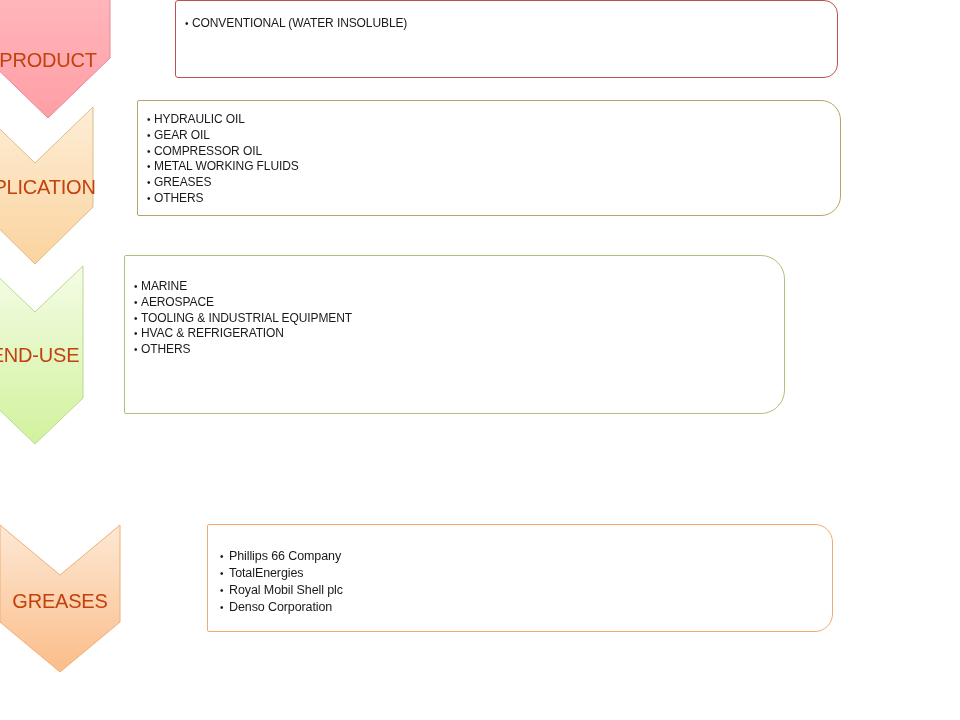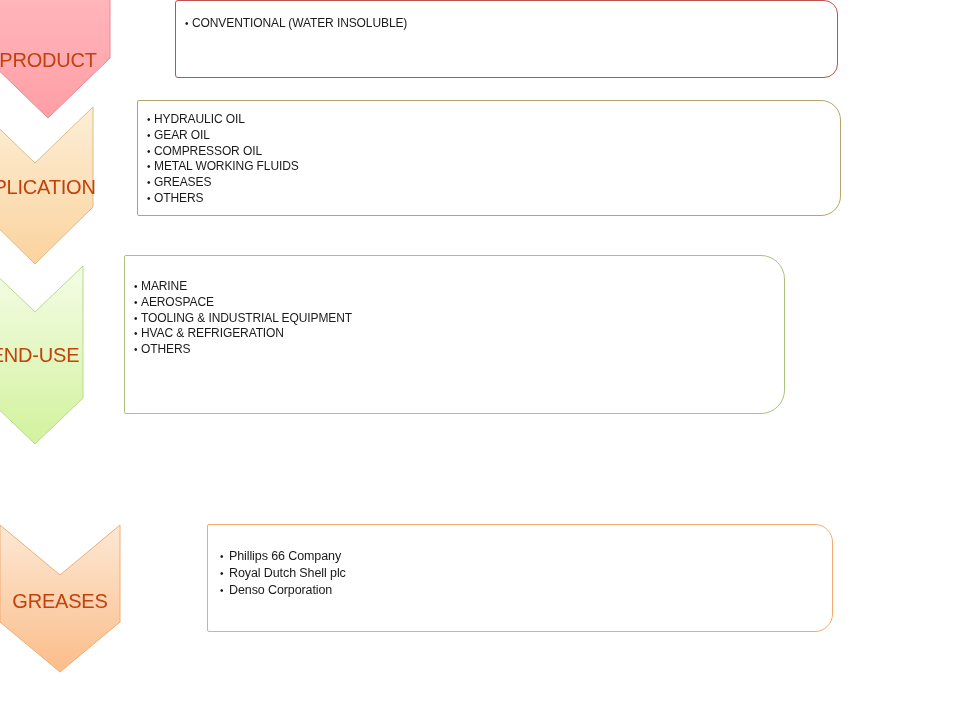--- a/index.html
+++ b/index.html
@@ -87,16 +87,17 @@
     <li><span class="bul">•</span><span>AEROSPACE</span></li>
     <li><span class="bul">•</span><span>TOOLING &amp; INDUSTRIAL EQUIPMENT</span></li>
     <li><span class="bul">•</span><span>HVAC &amp; REFRIGERATION</span></li>
     <li><span class="bul">•</span><span>OTHERS</span></li>
   </ul>
 </div>
 
 <div class="box company" style="left:183px; top:524px; width:626px; height:108px; border-color:#f0ab6a; border-radius:2px 18px 18px 2px; padding:23px 0 0 12px;margin-left:24px;">
   <ul>
     <li><span class="bul">•</span><span>Phillips 66 Company</span></li>
-    <li><span class="bul">•</span><span>Royal Dutch Shell plc</span></li>
+    <li><span class="bul">•</span><span>TotalEnergies</span></li>
+    <li><span class="bul">•</span><span>Royal Mobil Shell plc</span></li>
     <li><span class="bul">•</span><span>Denso Corporation</span></li>
   </ul>
 </div>
 
 </body></html>

